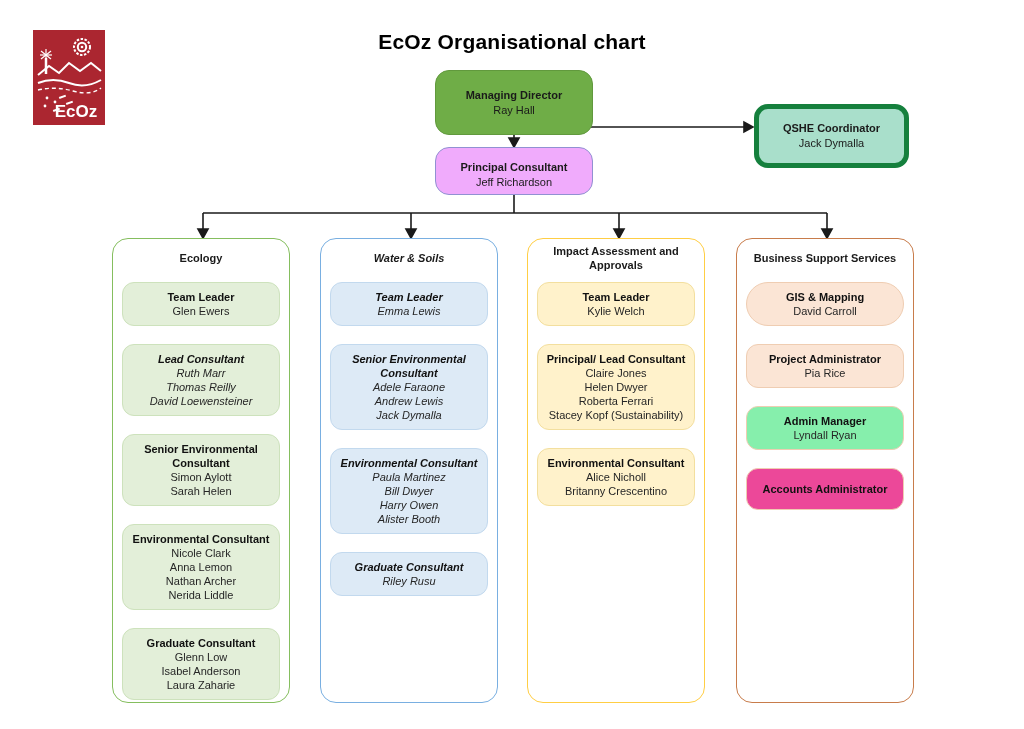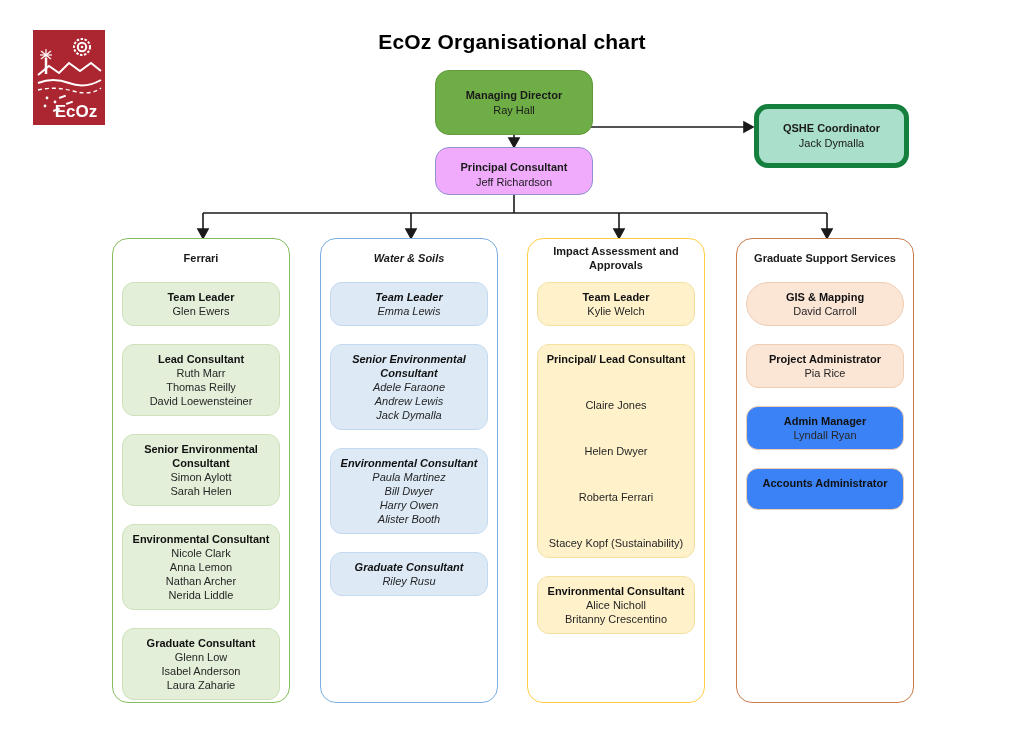--- a/index.html
+++ b/index.html
@@ -39,21 +39,21 @@
   }
   .col-header{
     height:37px;display:flex;align-items:center;justify-content:center;
     text-align:center;font-weight:bold;font-size:11px;line-height:14px;
     padding:0 8px;
   }
   .box-list{padding:6px 9px 0 9px;}
   .obox{
     border:1px solid;border-radius:12px;
     box-sizing:border-box;min-height:42px;
-    display:flex;flex-direction:column;
+    display:flex;flex-direction:column;justify-content:center;
     text-align:center;font-size:11px;line-height:14px;
     padding:7px 4px;margin-bottom:18px;
   }
   .obox-role{font-weight:bold;color:#111;}
   .obox-name{color:#262626;}
 </style>
 </head>
 <body>
 
 <div id="stage">
@@ -125,27 +125,27 @@
     <div class="role">QSHE Coordinator</div>
     <div class="name">Jack Dymalla</div>
   </div>
   <div class="top-box" id="pc-box" style="background: #f0abfc; justify-content: flex-end;">
     <div class="role">Principal Consultant</div>
     <div class="name">Jeff Richardson</div>
   </div>
 
   <div id="columns-layer">
   <div class="column" style="left: 112px; border-color: rgb(133, 190, 94);">
-    <div class="col-header">Ferrari</div>
+    <div class="col-header">Ecology</div>
     <div class="box-list">
           <div class="obox" style="background: rgb(227, 239, 217); border-color: rgb(205, 226, 188);">
             <div class="obox-role">Team Leader</div>
             <div class="obox-name">Glen Ewers</div>
           </div>
-          <div class="obox" style="background: rgb(227, 239, 217); border-color: rgb(205, 226, 188);">
+          <div class="obox" style="background: rgb(227, 239, 217); border-color: rgb(205, 226, 188); font-style: italic;">
             <div class="obox-role">Lead Consultant</div>
             <div class="obox-name">Ruth Marr</div>
             <div class="obox-name">Thomas Reilly</div>
             <div class="obox-name">David Loewensteiner</div>
           </div>
           <div class="obox" style="background: rgb(227, 239, 217); border-color: rgb(205, 226, 188);">
             <div class="obox-role">Senior Environmental Consultant</div>
             <div class="obox-name">Simon Aylott</div>
             <div class="obox-name">Sarah Helen</div>
           </div>
@@ -192,49 +192,49 @@
         </div>
   </div>
 
   <div class="column" style="left: 527px; border-color: rgb(255, 206, 68);">
     <div class="col-header">Impact Assessment and Approvals</div>
     <div class="box-list">
           <div class="obox" style="background: rgb(255, 242, 203); border-color: rgb(243, 223, 158);">
             <div class="obox-role">Team Leader</div>
             <div class="obox-name">Kylie Welch</div>
           </div>
-          <div class="obox" style="background: rgb(255, 242, 203); border-color: rgb(243, 223, 158); gap: 32px;">
+          <div class="obox" style="background: rgb(255, 242, 203); border-color: rgb(243, 223, 158);">
             <div class="obox-role">Principal/ Lead Consultant</div>
             <div class="obox-name">Claire Jones</div>
             <div class="obox-name">Helen Dwyer</div>
             <div class="obox-name">Roberta Ferrari</div>
             <div class="obox-name">Stacey Kopf (Sustainability)</div>
           </div>
           <div class="obox" style="background: rgb(255, 242, 203); border-color: rgb(243, 223, 158);">
             <div class="obox-role">Environmental Consultant</div>
             <div class="obox-name">Alice Nicholl</div>
             <div class="obox-name">Britanny Crescentino</div>
           </div>
         </div>
   </div>
 
   <div class="column" style="left: 736px; border-color: rgb(200, 124, 75);">
-    <div class="col-header">Graduate Support Services</div>
+    <div class="col-header">Business Support Services</div>
     <div class="box-list">
           <div class="obox" style="background: rgb(251, 229, 213); border-color: rgb(239, 205, 178); border-radius: 22px;">
             <div class="obox-role">GIS &amp; Mapping</div>
             <div class="obox-name">David Carroll</div>
           </div>
           <div class="obox" style="background: rgb(251, 229, 213); border-color: rgb(239, 205, 178);">
             <div class="obox-role">Project Administrator</div>
             <div class="obox-name">Pia Rice</div>
           </div>
-          <div class="obox" style="background: #3b82f6; border-color: rgb(239, 205, 178);">
+          <div class="obox" style="background: #86efac; border-color: rgb(239, 205, 178);">
             <div class="obox-role">Admin Manager</div>
             <div class="obox-name">Lyndall Ryan</div>
           </div>
-          <div class="obox" style="background: #3b82f6; border-color: rgb(239, 205, 178);">
+          <div class="obox" style="background: #ec4899; border-color: rgb(239, 205, 178);">
             <div class="obox-role">Accounts Administrator</div>
           </div>
         </div>
   </div>
 </div>
 </div>
 
 </body></html>

